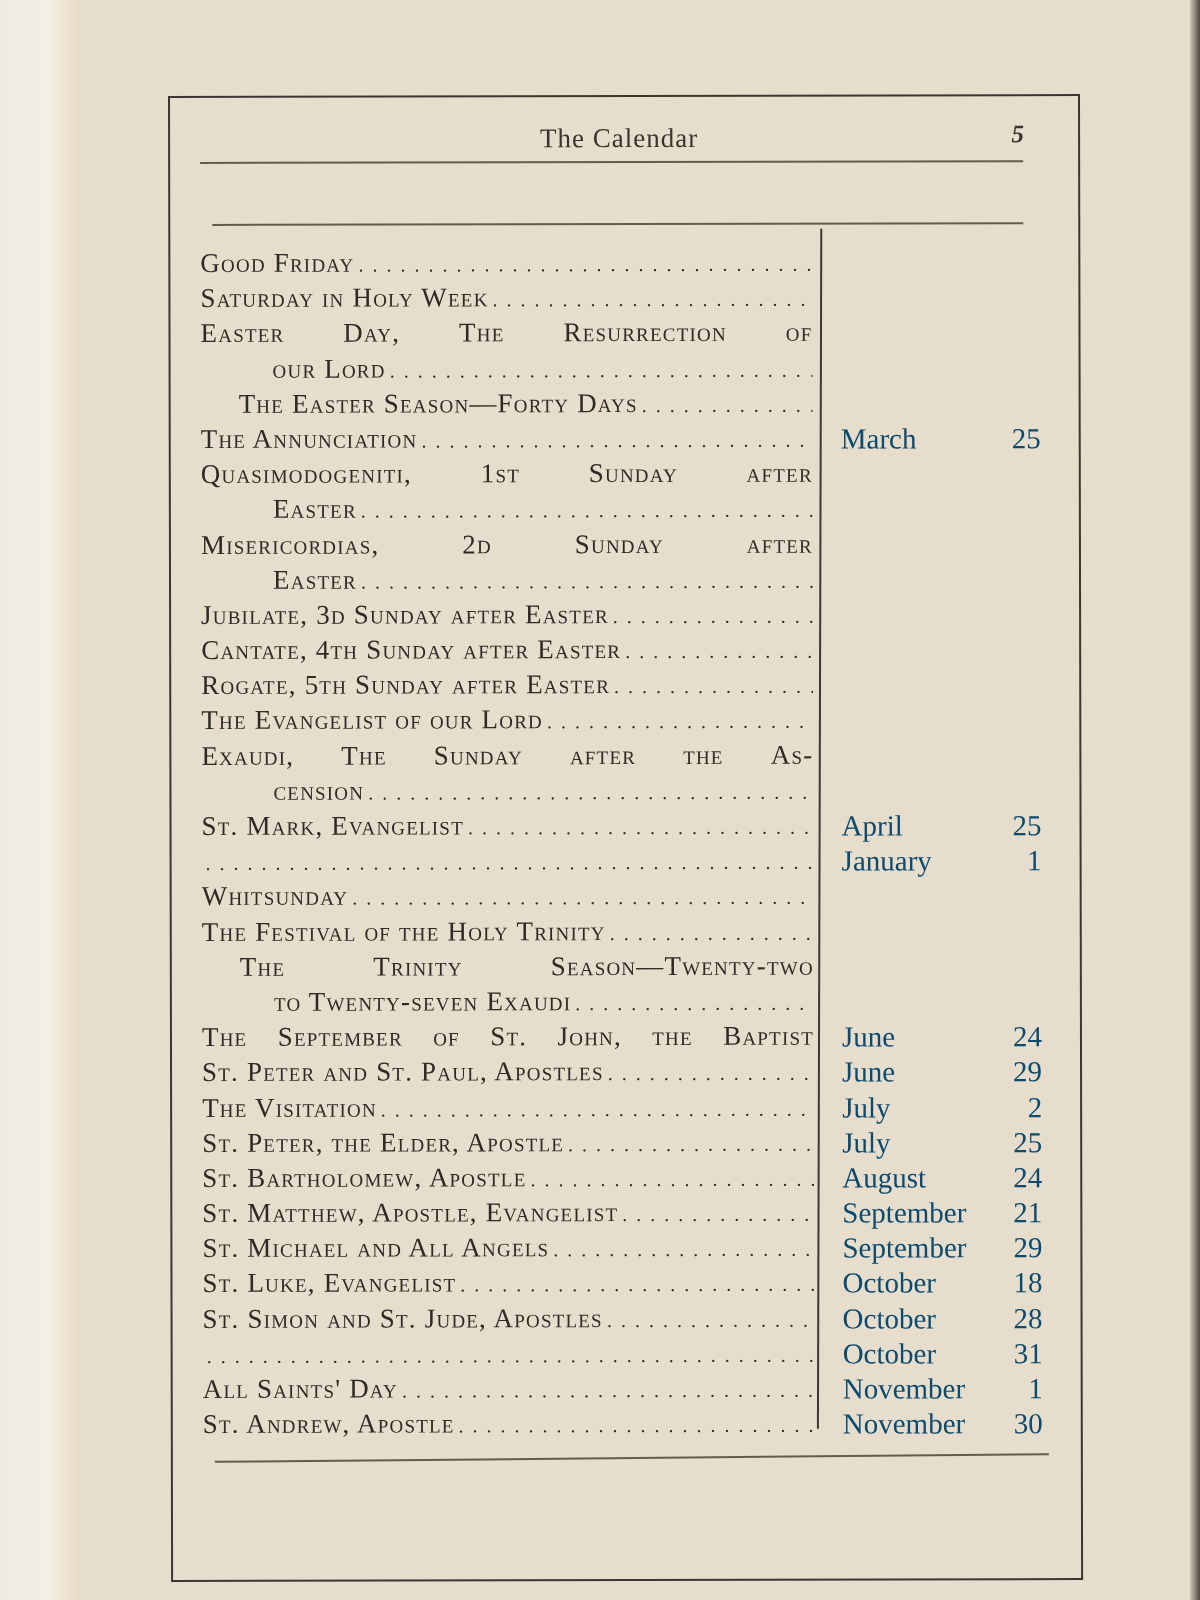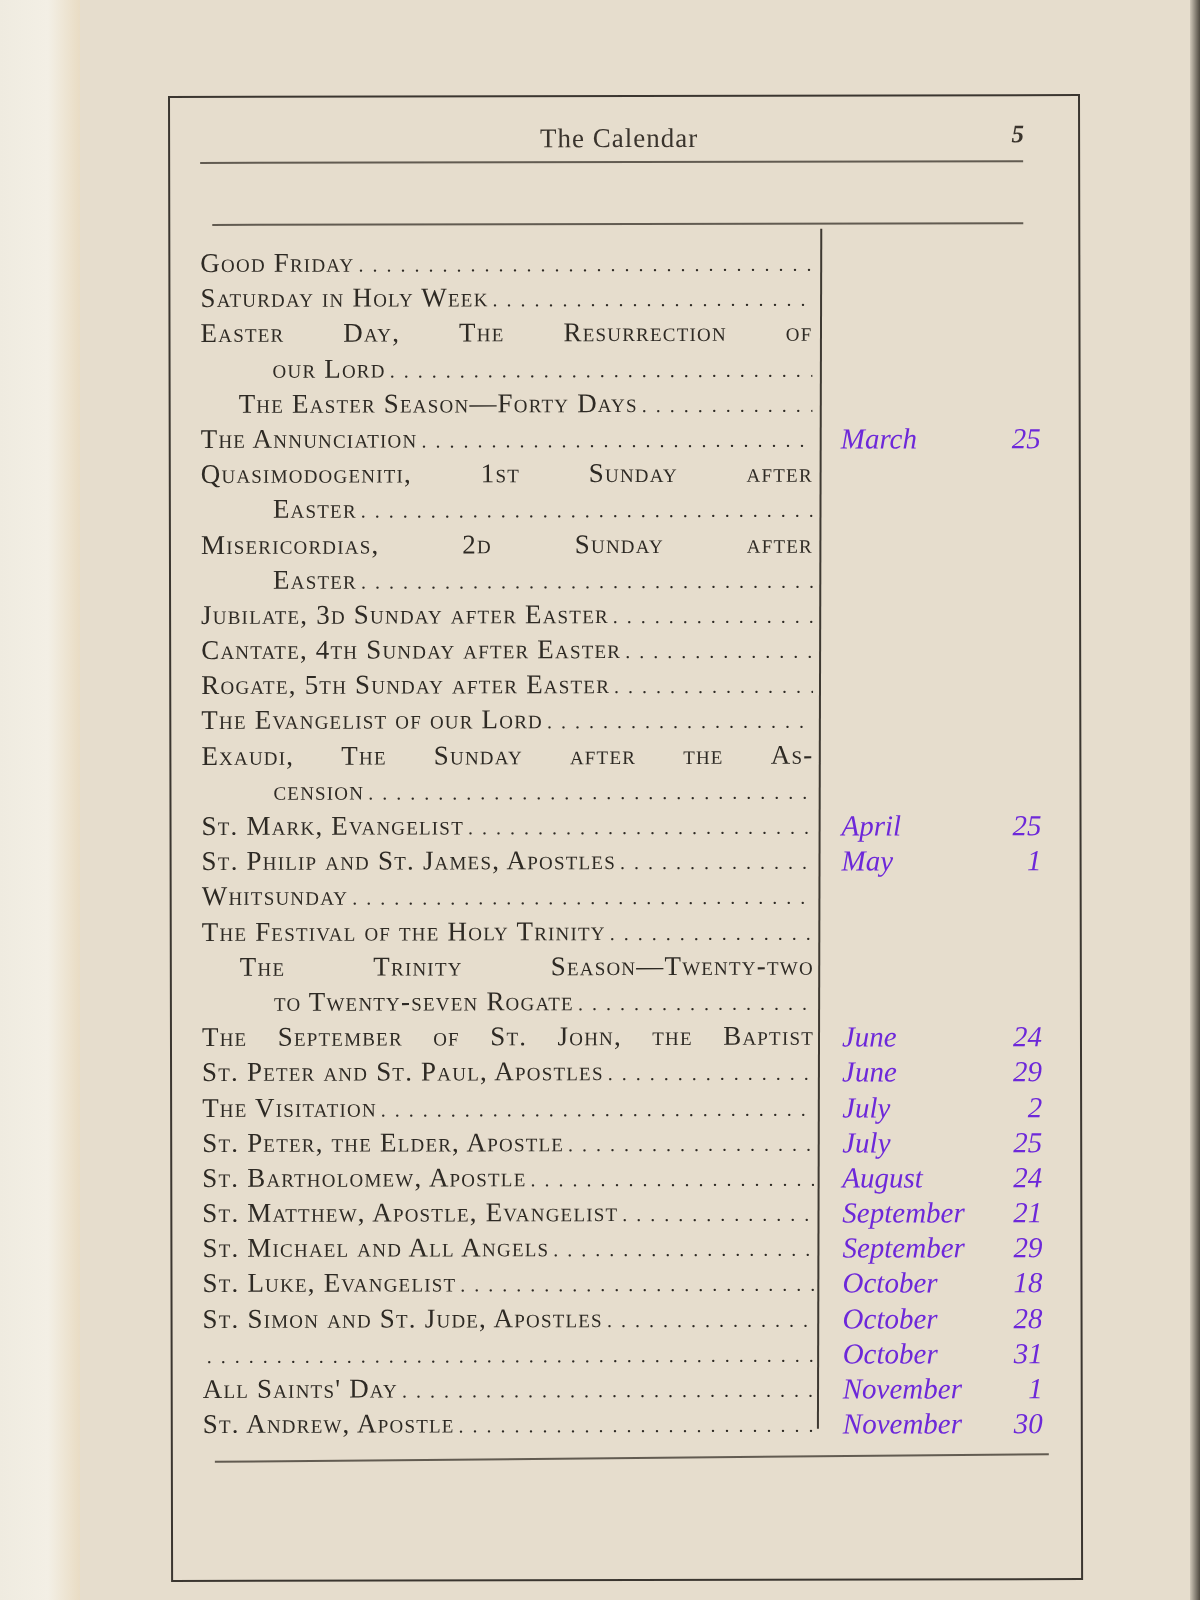--- a/index.html
+++ b/index.html
@@ -54,21 +54,21 @@
     flex:1; overflow:hidden; margin-left:4px;
     letter-spacing:0;
   }
   .entry .lead::after {
     content:". . . . . . . . . . . . . . . . . . . . . . . . . . . . . . . . . . . . . . . . . . . . . . . . . . .";
     font-variant:normal; letter-spacing:2px; font-size:20px;
   }
   .entry.justify .txt { width:100%; display:flex; justify-content:space-between; }
   .date {
     position:absolute; left:640px; width:200px; height:35px;
-    font-style:italic; font-size:29px; color:#6d28d9;
+    font-size:29px; color:#0c4a6e;
   }
   .date .month { position:absolute; left:0; top:0; }
   .date .day { position:absolute; right:0; top:0; text-align:left; }
 </style>
 </head>
 <body>
 
 <div class="page-edge-left"></div>
 <div class="page-edge-right"></div>
 
@@ -270,25 +270,24 @@
       <span class="txt">St. Mark, Evangelist</span>
       <span class="lead"></span>
     </div>
     <div class="date">
       <span class="month">April</span>
       <span class="day">25</span>
     </div>
   </div>
       <div class="row">
     <div class="entry">
-      <span class="txt">St. Philip and St. James, Apostles</span>
-      <span class="lead"></span>
-    </div>
-    <div class="date">
-      <span class="month">May</span>
+      <span class="lead"></span>
+    </div>
+    <div class="date">
+      <span class="month">January</span>
       <span class="day">1</span>
     </div>
   </div>
       <div class="row">
     <div class="entry">
       <span class="txt">Whitsunday</span>
       <span class="lead"></span>
     </div>
     <div class="date">
       <span class="month"></span>
@@ -314,21 +313,21 @@
           </span>
 
     </div>
     <div class="date">
       <span class="month"></span>
       <span class="day"></span>
     </div>
   </div>
       <div class="row">
     <div class="entry indent2">
-      <span class="txt">to Twenty-seven Rogate</span>
+      <span class="txt">to Twenty-seven Exaudi</span>
       <span class="lead"></span>
     </div>
     <div class="date">
       <span class="month"></span>
       <span class="day"></span>
     </div>
   </div>
       <div class="row">
     <div class="entry justify">
       <span class="txt">

